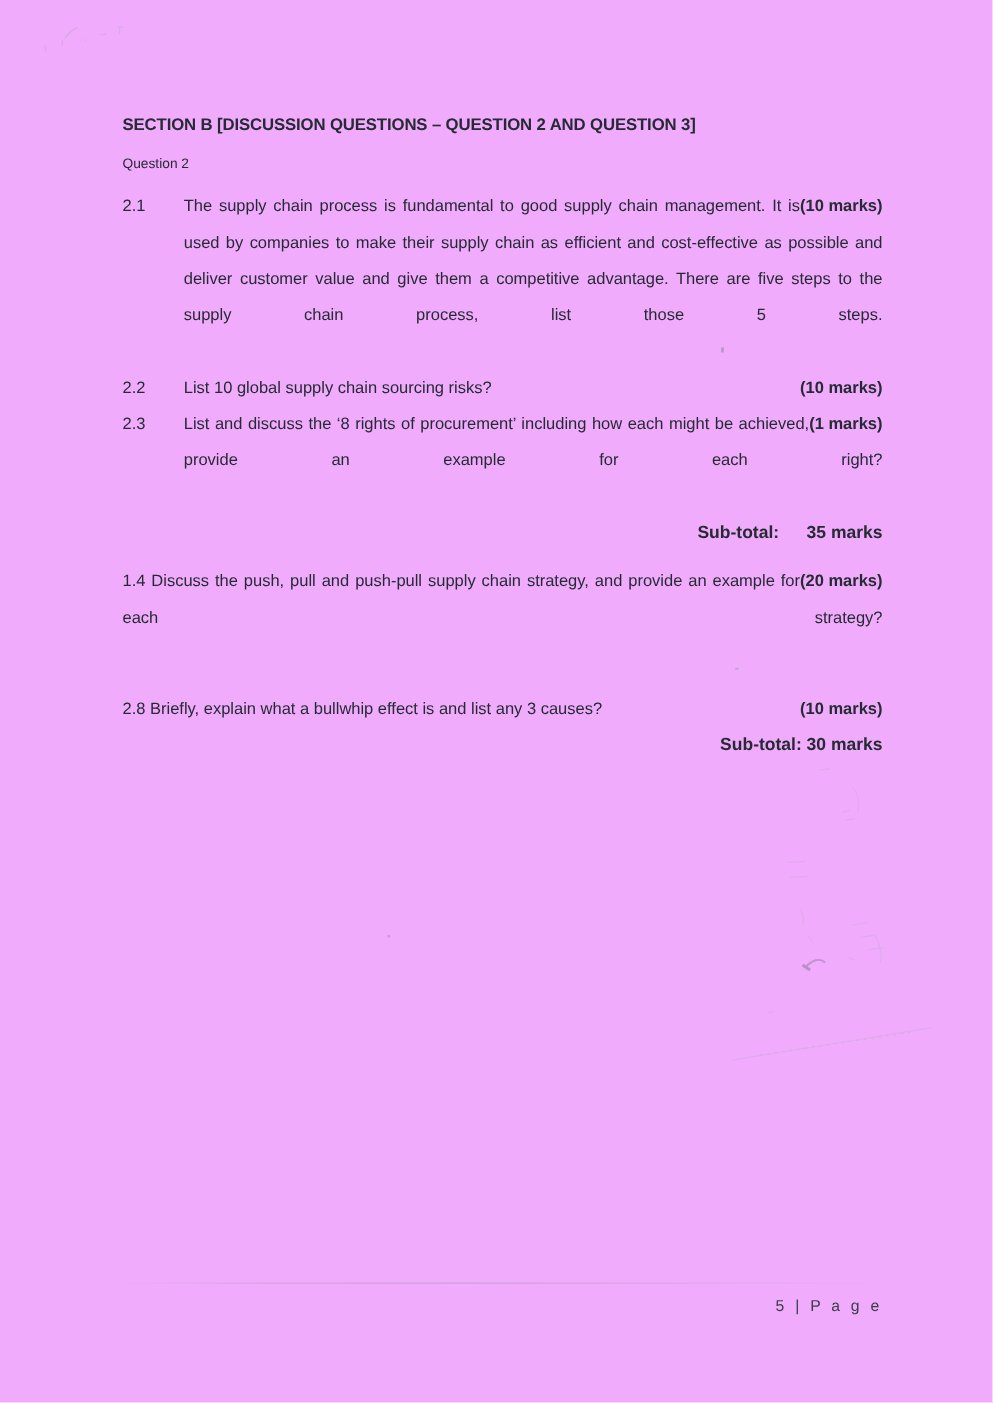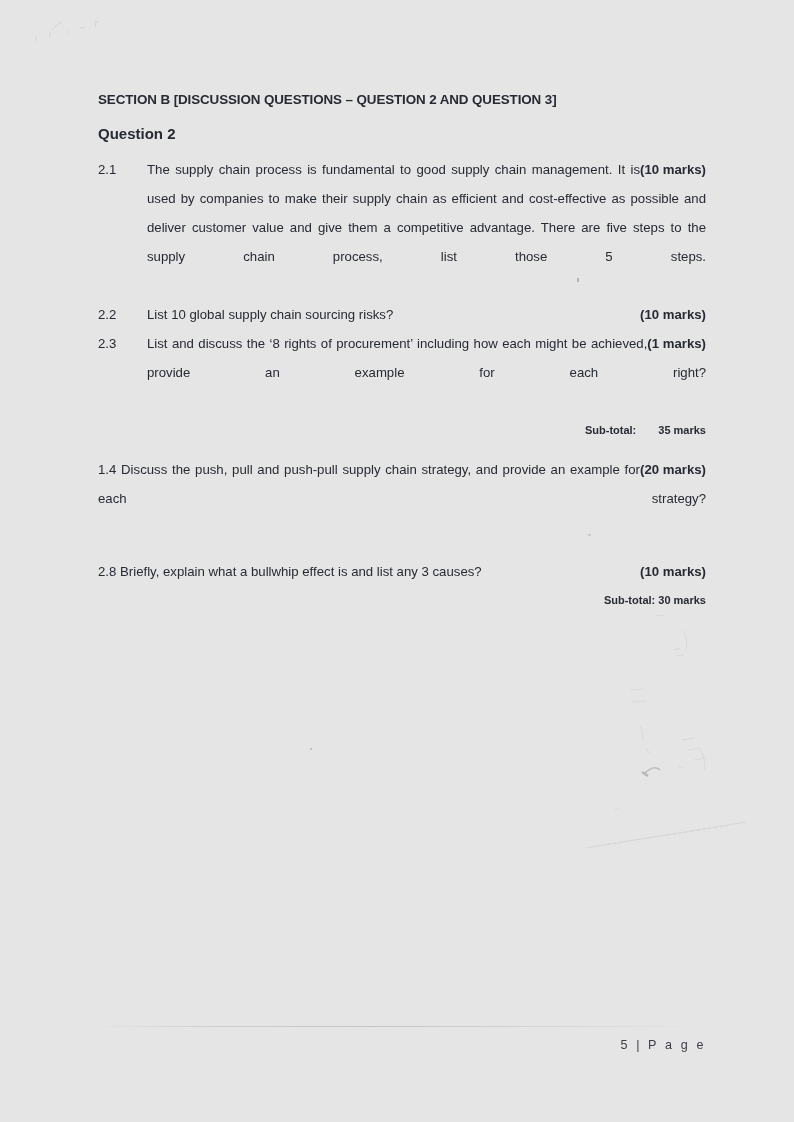--- a/index.html
+++ b/index.html
@@ -8,43 +8,43 @@
     padding: 0;
     background: #ffffff;
   }
   body {
     font-family: "Liberation Sans", sans-serif;
   }
   .page {
     position: relative;
     width: 794px;
     height: 1122px;
-    background: #e5e5e5;
+    background: #f0abfc;
     overflow: hidden;
   }
   .content {
     position: absolute;
     left: 98px;
     top: 92px;
     width: 608px;
     color: #262a33;
     font-size: 13.2px;
   }
 
   
   .section-heading {
     font-weight: bold;
     font-size: 13.4px;
     letter-spacing: -0.1px;
     margin: 0 0 18px 0;
     white-space: nowrap;
   }
   .q-heading {
-    font-weight: bold;
-    font-size: 15px;
+    font-weight: normal;
+    font-size: 11px;
     margin: 0 0 13px 0;
   }
 
   
   .item {
     position: relative;
     padding-left: 49px;
     margin: 0 0 0 0;
     line-height: 29px;
     text-align: justify;
@@ -85,21 +85,21 @@
     display: inline-block;
     width: 100%;
   }
   .para.single .body::after { display: none; }
 
   
   .subtotal-row {
     text-align: right;
     font-weight: bold;
     line-height: 29px;
-    font-size: 11px;
+    font-size: 14px;
   }
   .subtotal-row .gap {
     display: inline-block;
     width: 22px;
   }
   .total-row {
     text-align: right;
     font-weight: bold;
     line-height: 29px;
     font-size: 13.4px;

